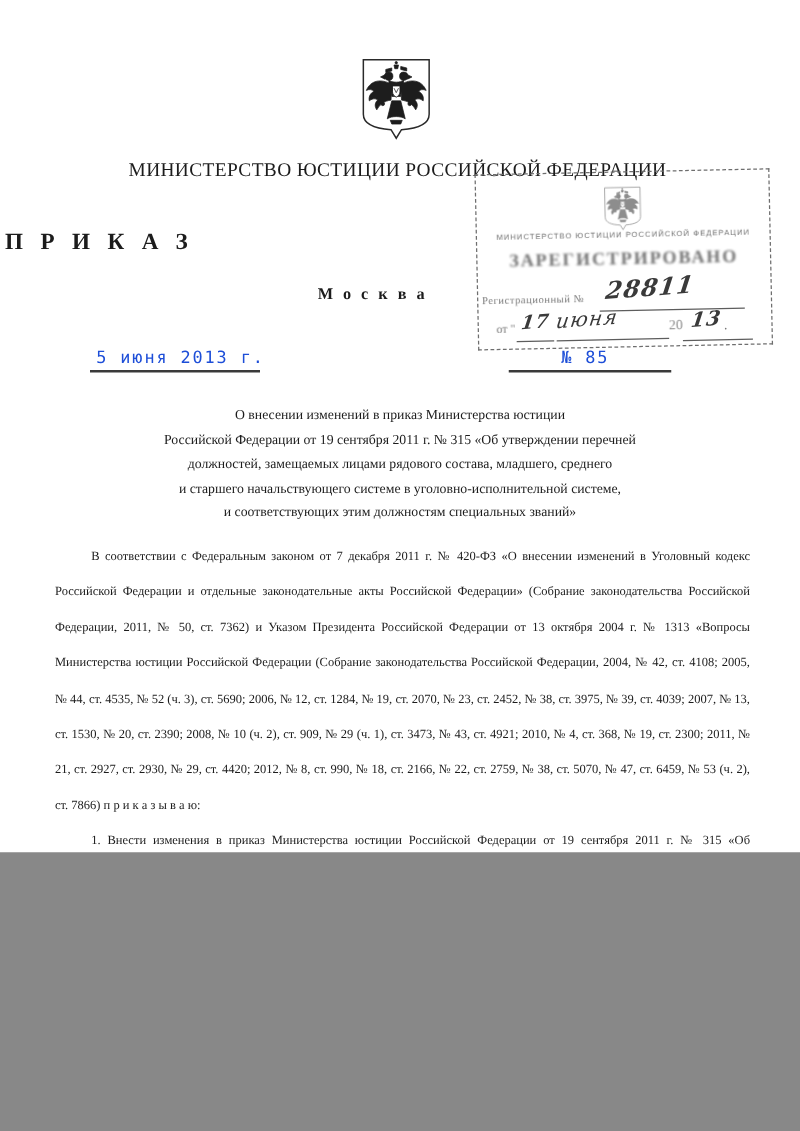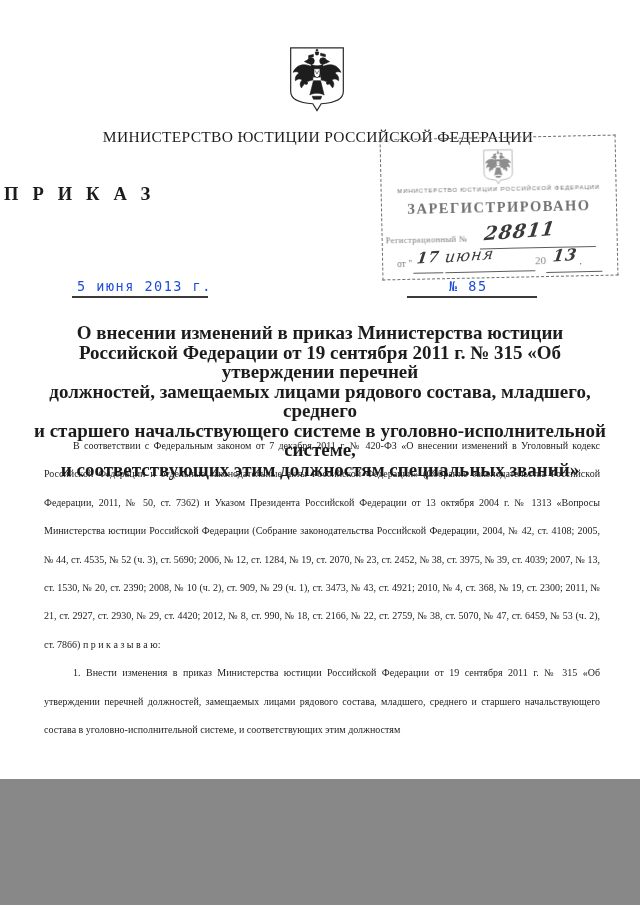--- a/index.html
+++ b/index.html
@@ -1,16 +1,16 @@
 <!DOCTYPE html>
 <html lang="ru"><head>
 <meta charset="utf-8">
 <style>
   html,body{margin:0;padding:0;background:#888;}
-  .page{position:relative;width:640px;height:779px;background:#ffffff;overflow:hidden;
+  .page{position:relative;width:640px;height:682px;background:#ffffff;overflow:hidden;
         font-family:"Liberation Serif", serif;color:#1c1c1c;}
 
   
   .emblem-main{position:absolute;left:287px;top:46px;width:60px;height:67px;}
 
   
   .hdr{position:absolute;top:129px;left:0;width:636px;text-align:center;
        font-size:15.5px;line-height:16.5px;letter-spacing:.3px;font-weight:400;}
   .prikaz{position:absolute;top:184px;left:0;width:612px;text-align:left;
           font-size:18.5px;font-weight:700;letter-spacing:14px;padding-left:4px;box-sizing:border-box;}
@@ -21,21 +21,21 @@
   .typew{font-family:"DejaVu Sans Mono","Liberation Mono",monospace;font-size:13.5px;
          letter-spacing:1.5px;color:#1d4ed8;}
   .date-text{position:absolute;left:77px;top:278px;}
   .num-text{position:absolute;left:449px;top:278px;}
   .rule{position:absolute;height:1.5px;background:#3a3a3a;}
   .rule.date{left:72px;top:296px;width:136px;}
   .rule.num{left:407px;top:296px;width:130px;}
 
   
   .subject{position:absolute;top:323px;left:25px;width:590px;text-align:center;
-           font-weight:700;font-size:19px;line-height:19.5px;}
+           font-weight:400;font-size:11px;line-height:19.5px;}
 
   
   .bodytext{position:absolute;top:432px;left:44px;width:556px;
             font-size:10px;line-height:28.4px;text-align:justify;}
   .bodytext p{margin:0;text-indent:29px;}
 
   
   .stamp{position:absolute;left:381px;top:137px;width:234px;height:139px;
          border:1px dashed #6e6e6e;transform:rotate(-1.2deg);transform-origin:50% 50%;
          background:transparent;z-index:5;}
@@ -97,20 +97,21 @@
 
   <svg class="emblem-main" viewBox="0 0 100 112">
     <use href="#coat-sym"></use>
   </svg>
 
   <div class="hdr">
     <div>МИНИСТЕРСТВО ЮСТИЦИИ РОССИЙСКОЙ ФЕДЕРАЦИИ</div>
   </div>
 
   <div class="prikaz">ПРИКАЗ</div>
+  <div class="moscow">Москва</div>
 
   <div class="date-text typew">5 июня 2013 г.</div>
   <div class="rule date"></div>
   <div class="num-text typew">№ 85</div>
   <div class="rule num"></div>
 
   <div class="subject">
     <div>О внесении изменений в приказ Министерства юстиции</div>
     <div>Российской Федерации от 19 сентября 2011 г. № 315 «Об утверждении перечней</div>
     <div>должностей, замещаемых лицами рядового состава, младшего, среднего</div>

